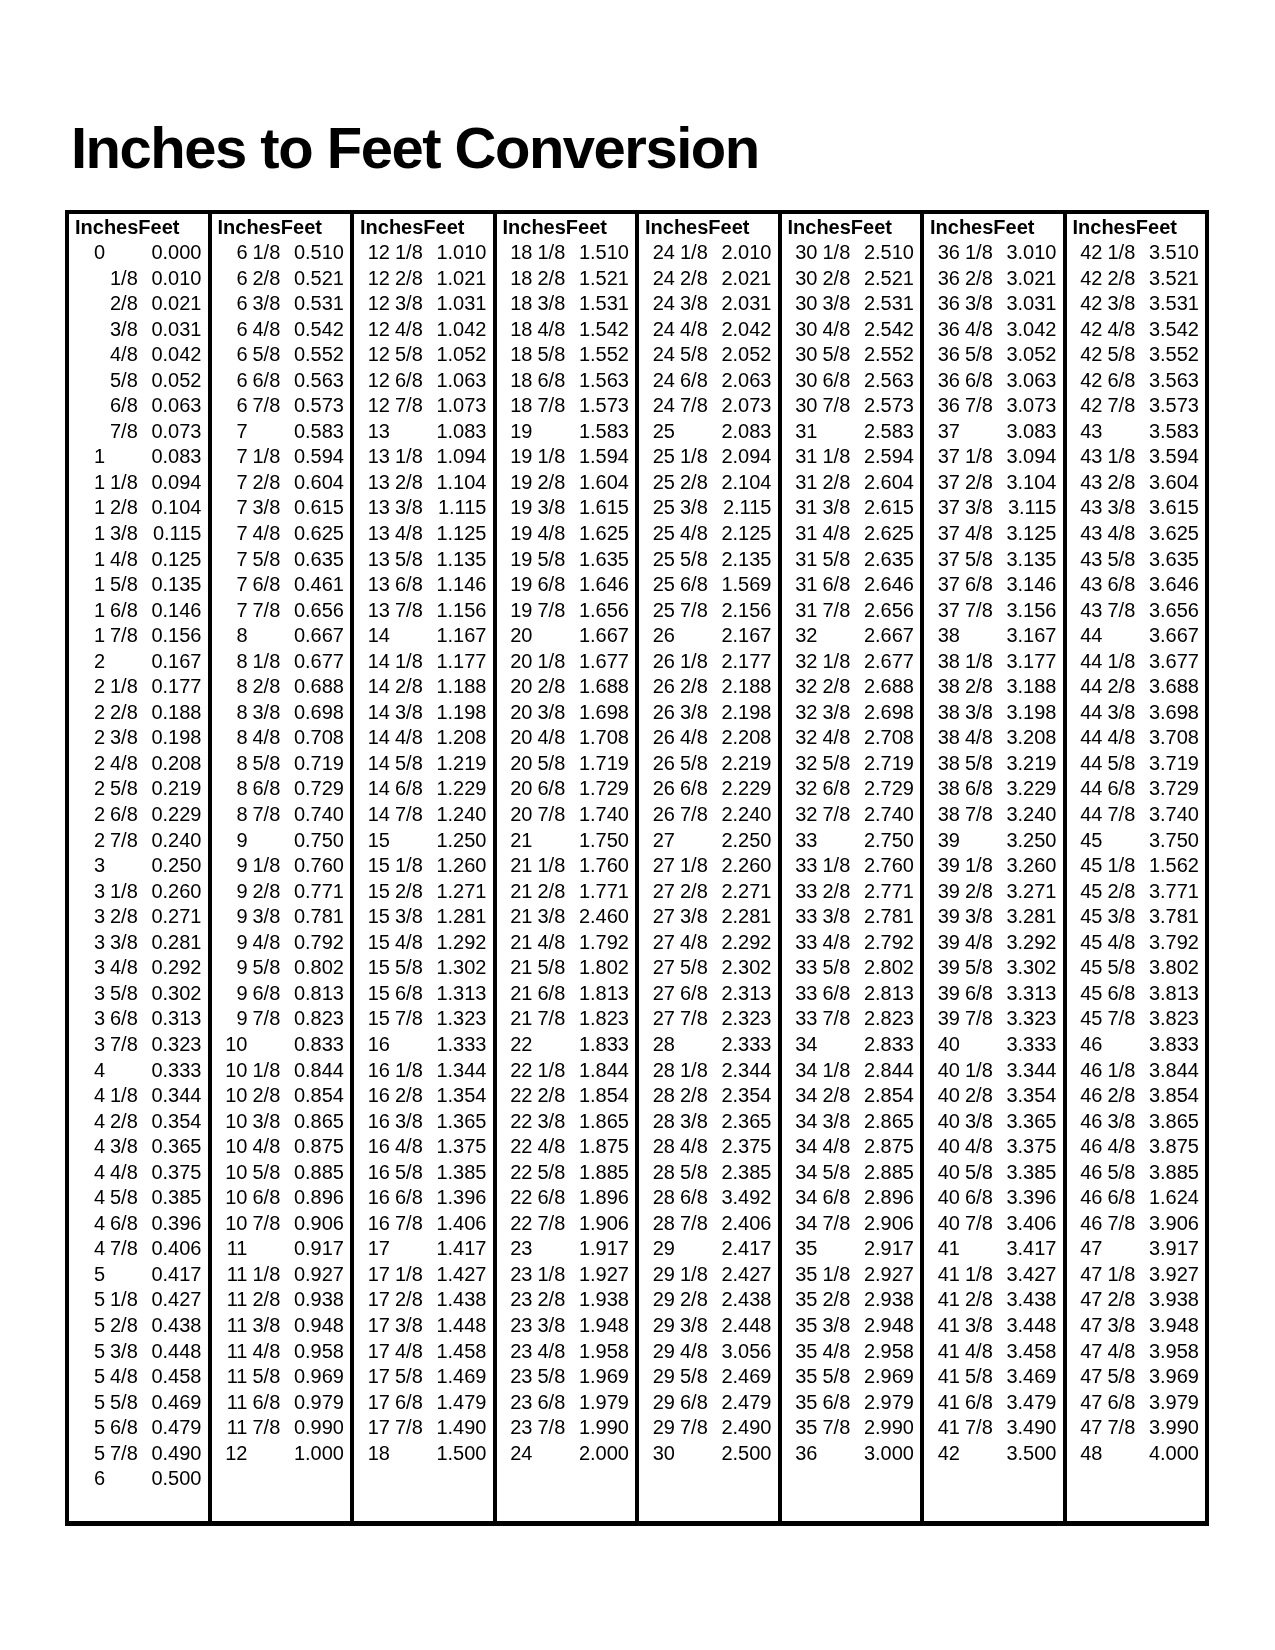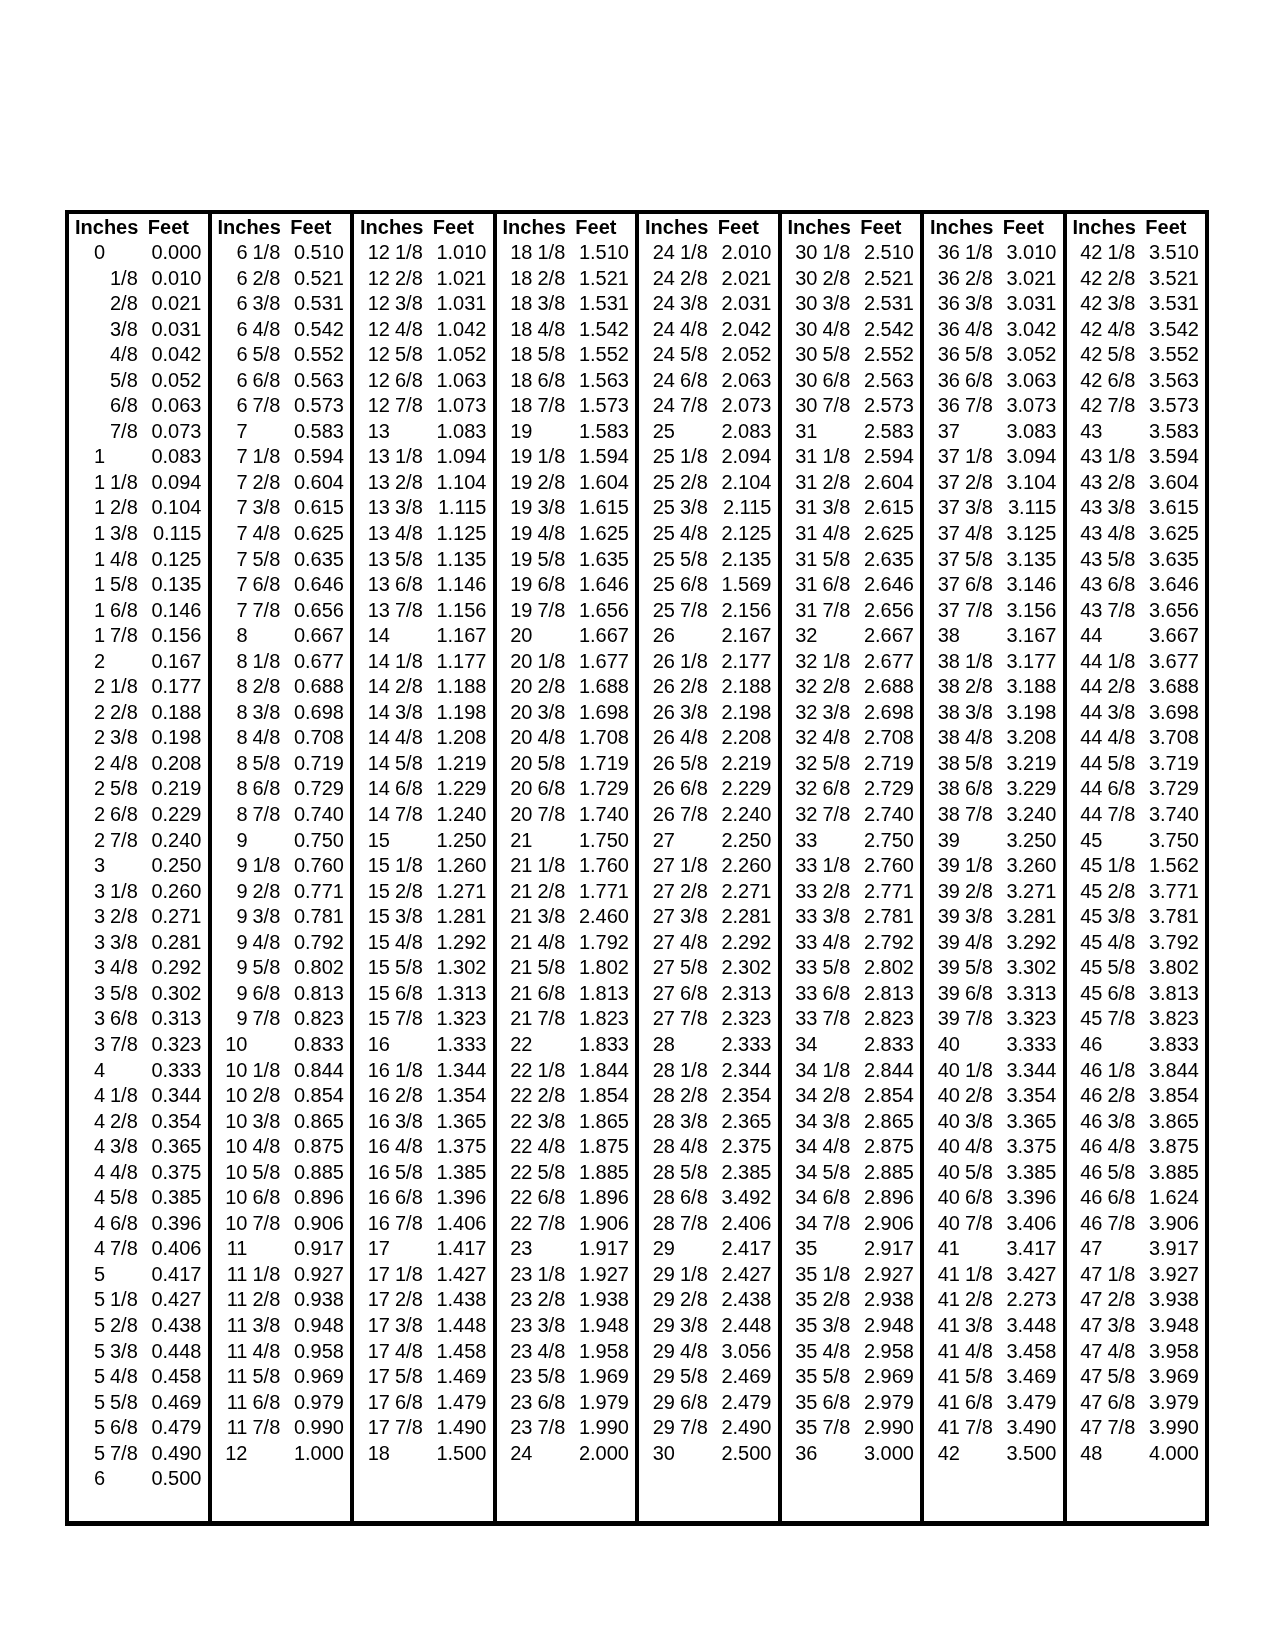--- a/index.html
+++ b/index.html
@@ -51,21 +51,21 @@
     font-size: 20px;
     white-space: nowrap;
     flex: 0 0 auto;
   }
   .header-row {
     height: 26px;
     line-height: 27px;
     font-weight: bold;
   }
   .h-inches { padding-left: 6px; }
-  .h-feet { flex: 1 1 auto; text-align: center; padding-right: 9px; }
+  .h-feet { flex: 1 1 auto; text-align: left; padding-right: 9px; }
   .cell-whole {
     flex: 0 0 36px;
     width: 36px;
     text-align: right;
     display: inline-block;
   }
   .cell-frac {
     flex: 0 0 32px;
     width: 32px;
     margin-left: 5px;
@@ -74,20 +74,21 @@
   .cell-feet {
     flex: 1 1 auto;
     text-align: right;
     padding-right: 6px;
   }
 </style>
 </head>
 <body>
 
 <div class="page">
+  <h1 class="title">Inches to Feet Conversion</h1>
   <div class="conv-table">
       <div class="col-group">
         <div class="row header-row">
           <span class="h-inches">Inches</span>
           <span class="h-feet">Feet</span>
         </div>
         <div class="row">
           <span class="cell-whole">0</span>
           <span class="cell-frac"></span>
           <span class="cell-feet">0.000</span>
@@ -399,21 +400,21 @@
           <span class="cell-feet">0.625</span>
         </div>
         <div class="row">
           <span class="cell-whole">7</span>
           <span class="cell-frac">5/8</span>
           <span class="cell-feet">0.635</span>
         </div>
         <div class="row">
           <span class="cell-whole">7</span>
           <span class="cell-frac">6/8</span>
-          <span class="cell-feet">0.646</span>
+          <span class="cell-feet">0.461</span>
         </div>
         <div class="row">
           <span class="cell-whole">7</span>
           <span class="cell-frac">7/8</span>
           <span class="cell-feet">0.656</span>
         </div>
         <div class="row">
           <span class="cell-whole">8</span>
           <span class="cell-frac"></span>
           <span class="cell-feet">0.667</span>
@@ -1769,21 +1770,21 @@
           <span class="cell-feet">3.417</span>
         </div>
         <div class="row">
           <span class="cell-whole">41</span>
           <span class="cell-frac">1/8</span>
           <span class="cell-feet">3.427</span>
         </div>
         <div class="row">
           <span class="cell-whole">41</span>
           <span class="cell-frac">2/8</span>
-          <span class="cell-feet">2.273</span>
+          <span class="cell-feet">3.438</span>
         </div>
         <div class="row">
           <span class="cell-whole">41</span>
           <span class="cell-frac">3/8</span>
           <span class="cell-feet">3.448</span>
         </div>
         <div class="row">
           <span class="cell-whole">41</span>
           <span class="cell-frac">4/8</span>
           <span class="cell-feet">3.458</span>

